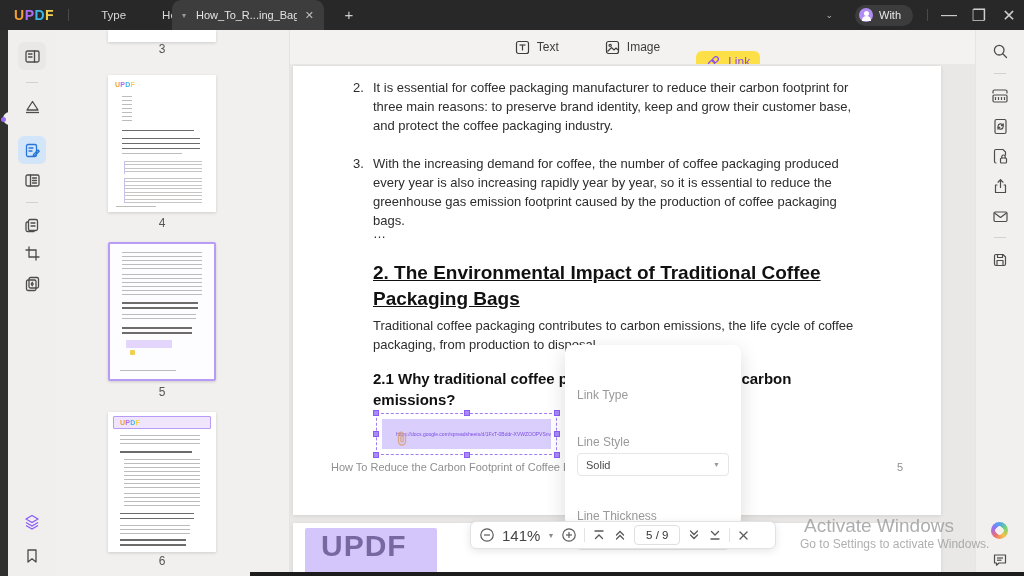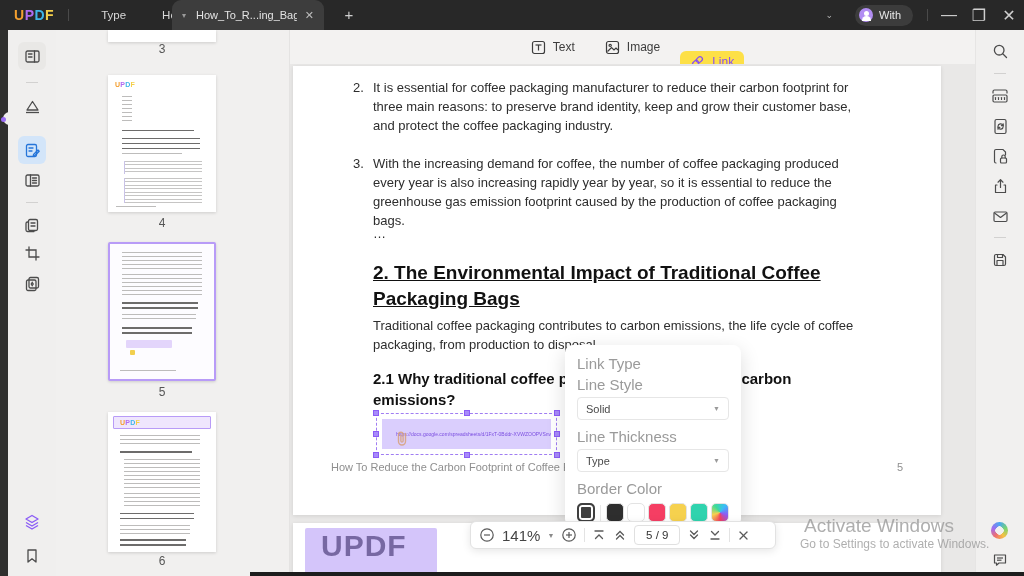--- a/index.html
+++ b/index.html
@@ -44,21 +44,21 @@
   .thumb.selected{border:2px solid #b89bf7;border-radius:2px;background:#fdfcff;}
   .thumb-label{position:absolute;left:52px;width:108px;text-align:center;font-size:12px;color:#555;}
   .mini-logo{font-size:7px;font-weight:bold;letter-spacing:.2px;position:absolute;left:7px;top:6px;display:flex;}
   .fl{position:absolute;background:repeating-linear-gradient(to bottom,#bdbcbb 0 1px,transparent 1px 4px);}
   .flb{position:absolute;background:repeating-linear-gradient(to bottom,#6d6c6b 0 1.5px,transparent 1.5px 5px);}
   .fq{position:absolute;border-left:1px solid #c9c2e8;background:repeating-linear-gradient(to bottom,#c6c5c4 0 1px,transparent 1px 3.5px);}
   .purple-row{position:absolute;background:#e3d5fb;border-radius:1px;}
 
   
   .main{position:absolute;left:290px;top:30px;width:685px;height:546px;background:#f3f2f1;}
-  .edit-toolbar{position:absolute;left:0;top:0;width:100%;height:34px;display:flex;align-items:center;justify-content:center;gap:10px;}
+  .edit-toolbar{position:absolute;left:0;top:0;width:100%;height:34px;display:flex;align-items:center;justify-content:center;gap:26px;}
   .tool-btn{display:flex;align-items:center;gap:7px;font-size:12px;color:#3d3d3d;padding:3px 10px;border-radius:6px;}
   .tool-btn.active{background:#fde047;color:#8a4ff0;margin-top:29px;}
   .viewport{position:absolute;left:0;top:34px;width:100%;height:512px;background:#e9e8e7;overflow:hidden;}
   .page{position:absolute;left:3px;width:648px;background:#fff;box-shadow:0 1px 4px rgba(0,0,0,.10);}
   .page1{top:2px;height:449px;}
   .page2{top:459px;height:60px;}
 
   
   .doc-li{position:absolute;display:flex;font-size:13px;line-height:19px;color:#2d2d2d;}
   .doc-li .num{width:20px;flex:none;}
@@ -76,21 +76,21 @@
   .handle{position:absolute;width:6px;height:6px;background:#a78bfa;border:1px solid #8b5cf6;}
   .clip-icon{position:absolute;left:12px;top:10px;color:#d8a27b;opacity:.85;}
 
   
   .p2-linkbox{position:absolute;left:12px;top:5px;width:132px;height:52px;background:rgba(170,140,245,.5);border-radius:2px;}
   .p2-logo{position:absolute;left:28px;top:6px;font-size:30px;font-weight:bold;color:#45454e;letter-spacing:1px;}
   .p2-url{position:absolute;left:8px;top:28px;font-size:16px;color:#fff;text-shadow:0 1px 2px rgba(0,0,0,.25);margin-top:32px;}
 
   
   .link-panel{position:absolute;left:565px;top:345px;width:176px;height:182px;background:#fff;border-radius:8px;box-shadow:0 6px 20px rgba(0,0,0,.14);z-index:30;padding:10px 12px;}
-  .lp-label{font-size:15px;color:#9a9a9a;margin-bottom:4px;}
+  .lp-label{font-size:12px;color:#9a9a9a;margin-bottom:4px;margin-top:33px;}
   .lp-select{height:23px;border:1px solid #e6e6e6;border-radius:4px;display:flex;align-items:center;padding:0 8px;font-size:11px;color:#4a4a4a;margin-bottom:8px;justify-content:space-between;}
   .lp-caret{color:#9a9a9a;font-size:7px;}
   .swatch-row{display:flex;align-items:center;gap:3px;margin-top:6px;}
   .swatch{width:19px;height:19px;border-radius:5px;border:1px solid #e3e3e3;}
   .swatch.sel{box-shadow:inset 0 0 0 2px #fff;border:2px solid #3f3f3f;}
   .swatch-div{width:1px;height:16px;background:#e8e8e8;margin:0 2px;}
 
   
   .bottom-bar{position:absolute;left:470px;top:521px;width:306px;height:28px;background:#fff;border:1px solid #e2e2e2;border-radius:6px;box-shadow:0 2px 8px rgba(0,0,0,.10);display:flex;align-items:center;padding:0 8px;gap:7px;z-index:40;color:#5a5a5a;}
   .bb-zoom{font-size:15px;color:#444;}

